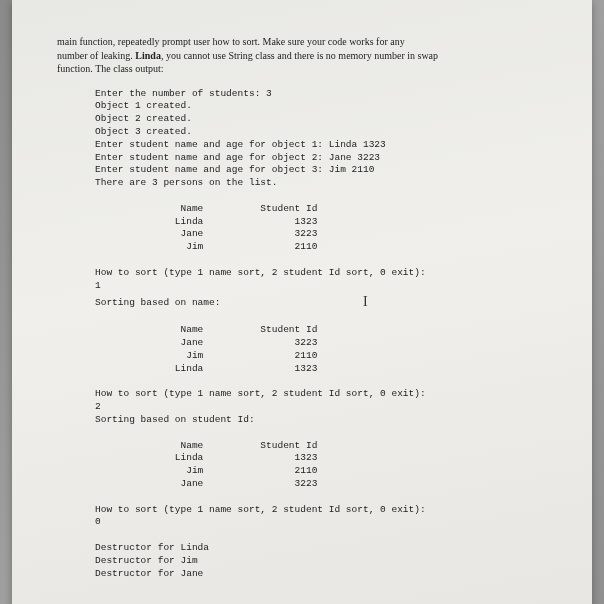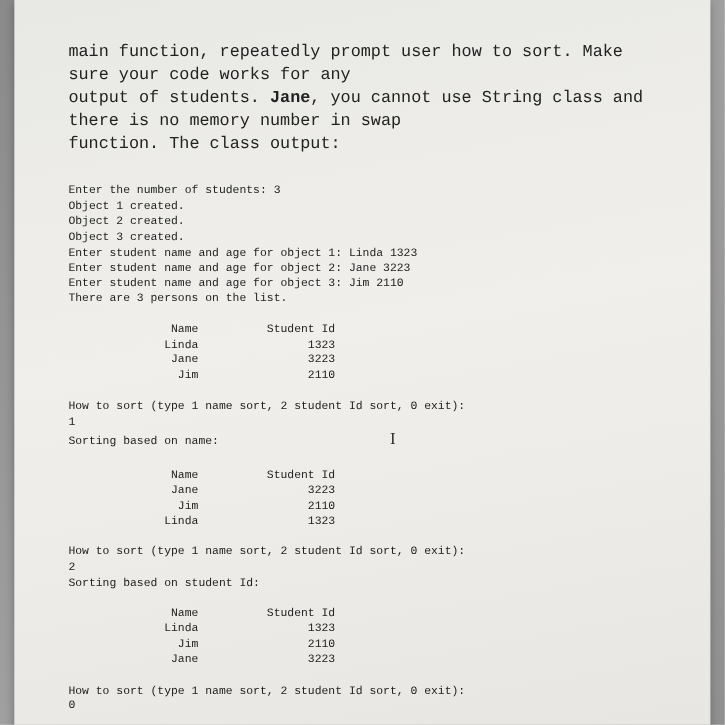--- a/index.html
+++ b/index.html
@@ -16,51 +16,52 @@
     }
     .page {
       background: linear-gradient(170deg, #e8e8e5 0%, #f0efec 40%, #e5e4e0 100%);
       width: 490px;
       margin-top: 0;
       padding: 35px 45px 60px 45px;
       box-shadow: 0 2px 8px rgba(0,0,0,0.3);
       min-height: 604px;
     }
     .instruction {
-      font-family: Liberation Mono, monospace;
-      font-size: 14px;
+      font-family: Liberation Serif, serif;
+      font-size: 10px;
       line-height: 1.35;
       color: #222;
-      margin-bottom: 24px;
+      margin-bottom: 12px;
     }
     .bold {
       font-weight: bold;
     }
     .console {
       font-family: "Courier New", monospace;
       font-size: 9.5px;
       line-height: 1.35;
       color: #222;
       white-space: pre;
+      margin-left: 38px;
     }
     .cursor {
       display: inline-block;
       font-family: "Times New Roman", serif;
       font-size: 14px;
       color: #333;
       vertical-align: middle;
     }
   </style>
 </head>
 <body>
 
 <div class="page">
   <div class="instruction">
     <span>main function, repeatedly prompt user how to sort. Make sure your code works for any</span><br>
-    <span>output of students. </span><span class="bold">Jane</span><span>, you cannot use String class and there is no memory number in swap</span><br>
+    <span>number of leaking. </span><span class="bold">Linda</span><span>, you cannot use String class and there is no memory number in swap</span><br>
     <span>function. The class output:</span>
   </div>
   <div class="console" id="console-block">Enter the number of students: 3
 Object 1 created.
 Object 2 created.
 Object 3 created.
 Enter student name and age for object 1: Linda 1323
 Enter student name and age for object 2: Jane 3223
 Enter student name and age for object 3: Jim 2110
 There are 3 persons on the list.

